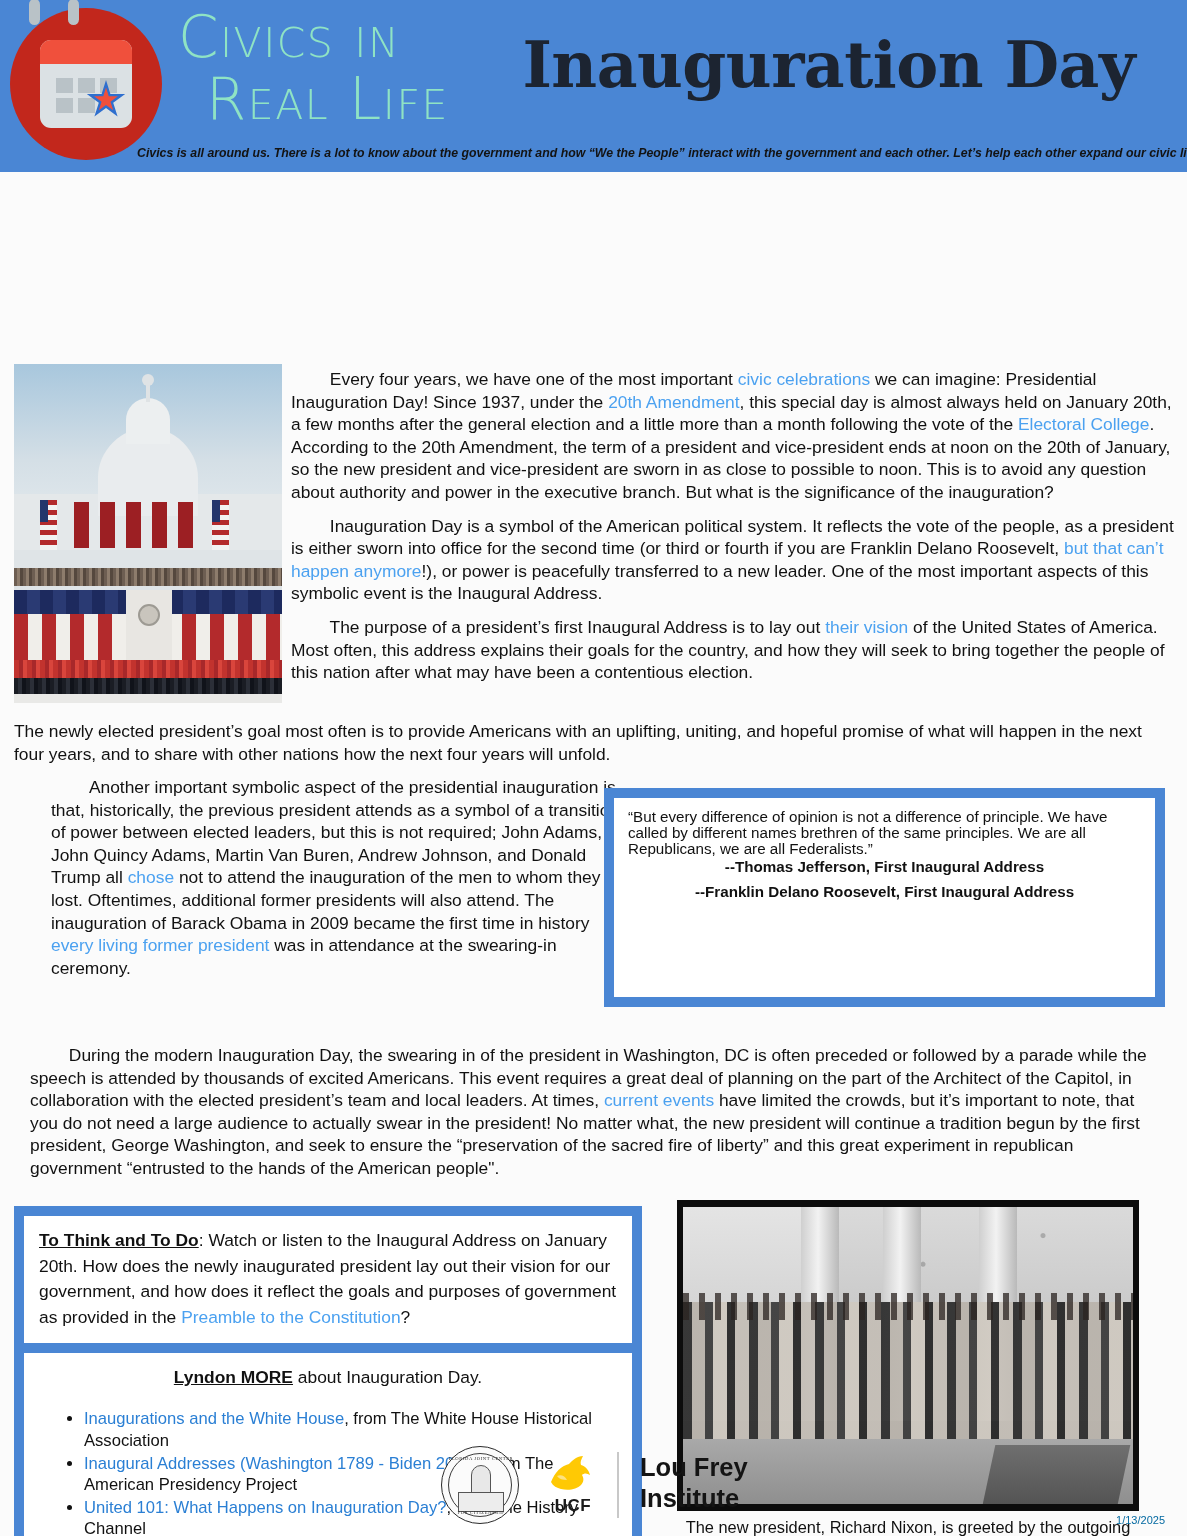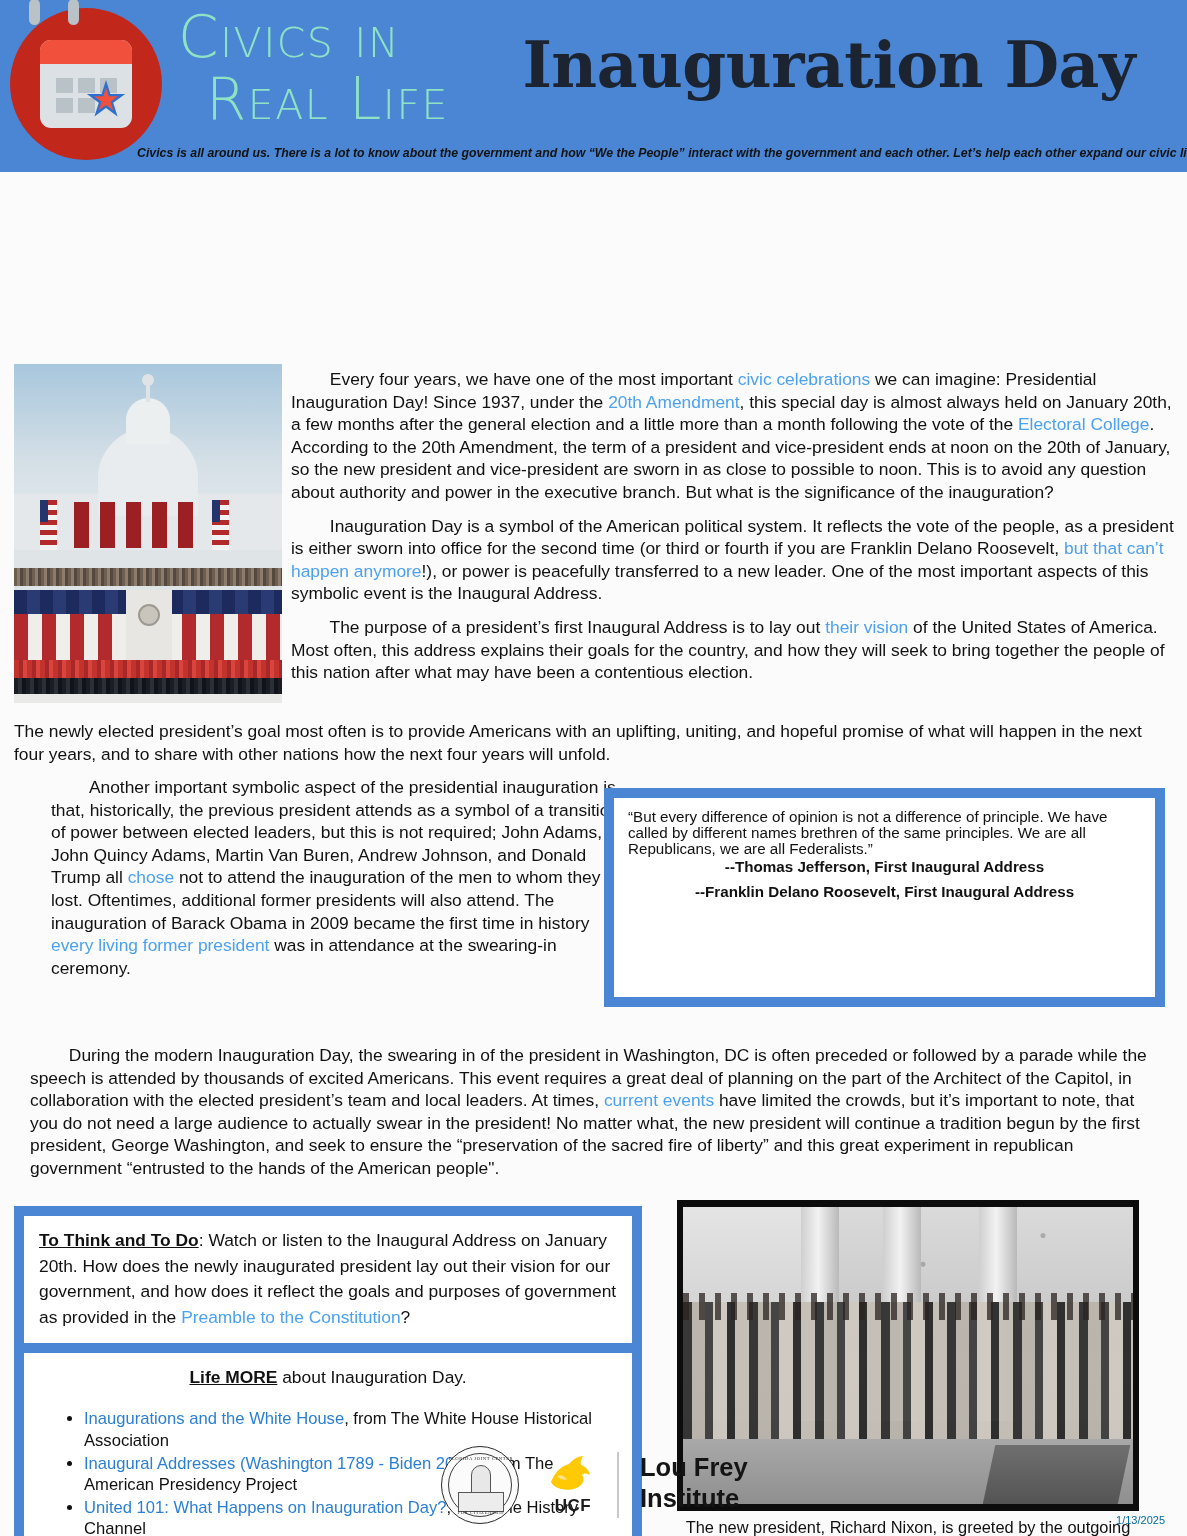--- a/index.html
+++ b/index.html
@@ -386,21 +386,21 @@
 
   <div class="lower-box">
     <div class="lb-sec">
       <p class="lb-text" style="margin:0;">
         <span class="u-bold">To Think and To Do</span><span>: Watch or listen to the Inaugural Address on January 20th. How does the newly inaugurated president lay out their vision for our government, and how does it reflect the goals and purposes of government as provided in the </span><span class="lnk">Preamble to the Constitution</span><span>?</span>
       </p>
     </div>
     <div class="lb-gap"></div>
     <div class="lb-sec">
       <div class="lb-head">
-        <span class="u-bold">Life MORE</span><span> about Inauguration Day.</span>
+        <span class="u-bold">Lyndon MORE</span><span> about Inauguration Day.</span>
       </div>
       <ul class="links">
         <li>
           <span class="lnk-d">Inaugurations and the White House</span><span>, from The White House Historical Association</span>
         </li>
         <li>
           <span class="lnk-d">Inaugural Addresses (Washington 1789 - Biden 2021)</span><span>, from The American Presidency Project</span>
         </li>
         <li>
           <span class="lnk-d">United 101: What Happens on Inauguration Day?</span><span>, from The History Channel</span>

